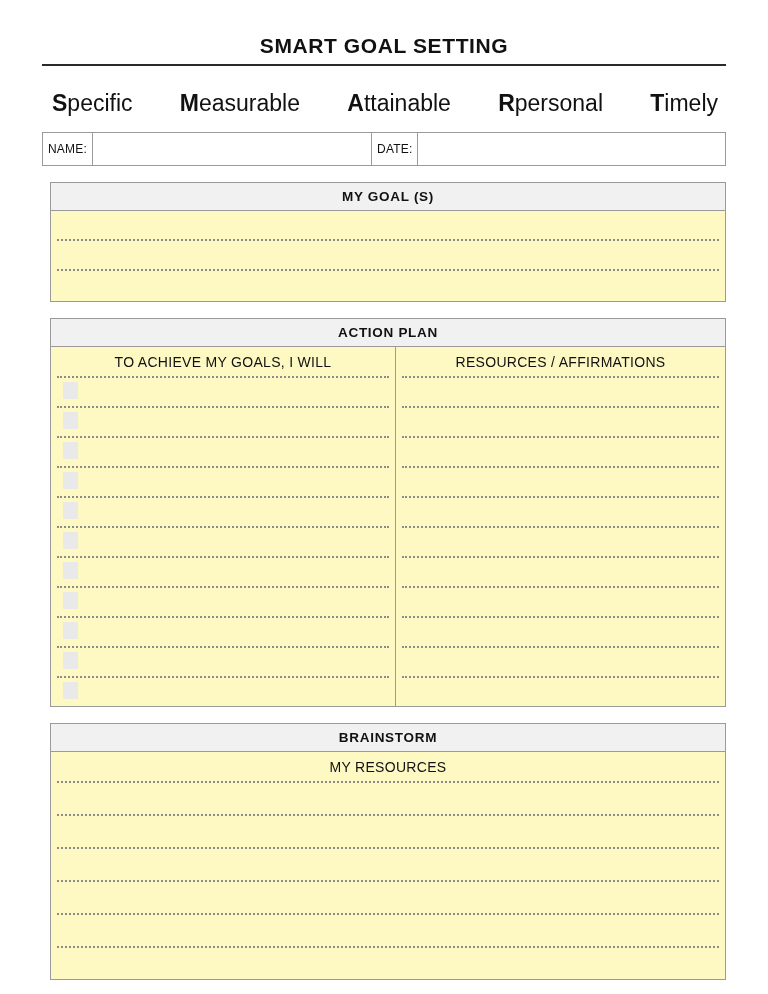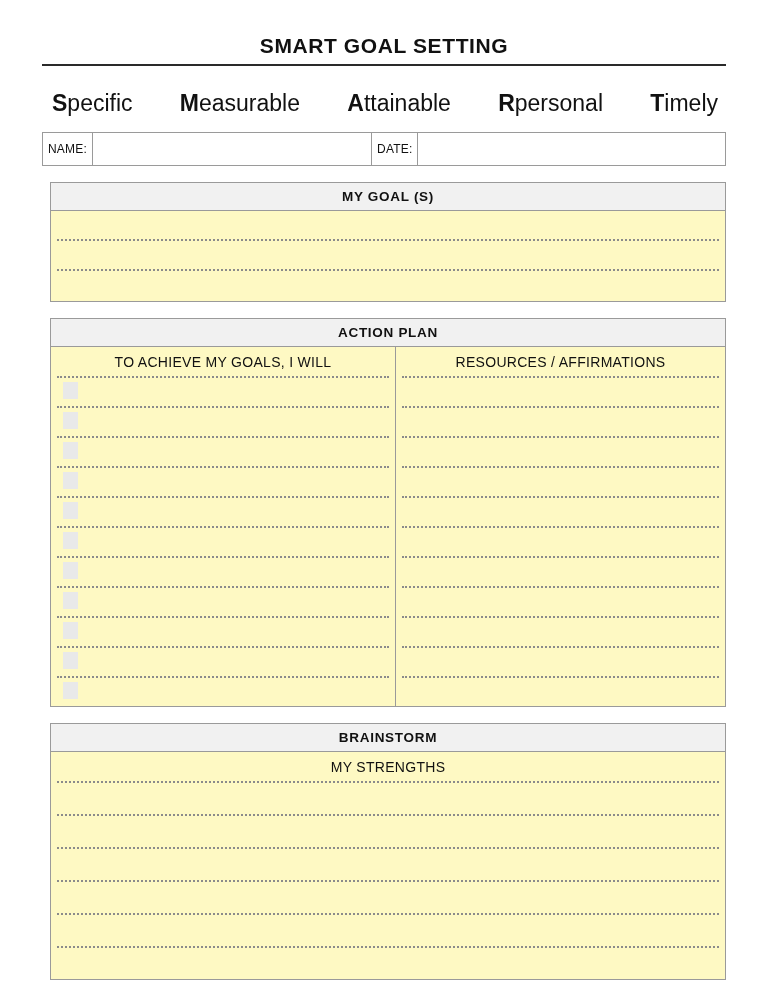--- a/index.html
+++ b/index.html
@@ -231,21 +231,21 @@
           <div class="ap-row"></div>
         </div>
       </div>
     </div>
   </div>
 
   <div class="section">
     <div class="section-head">BRAINSTORM</div>
     <div class="cols">
       <div class="col-right">
-        <div class="col-title">MY STRENGTHS</div>
+        <div class="col-title">MY RESOURCES</div>
         <div>
           <div class="bs-row"></div>
           <div class="bs-row"></div>
           <div class="bs-row"></div>
           <div class="bs-row"></div>
           <div class="bs-row"></div>
           <div class="bs-row tail"></div>
         </div>
       </div>
     </div>

